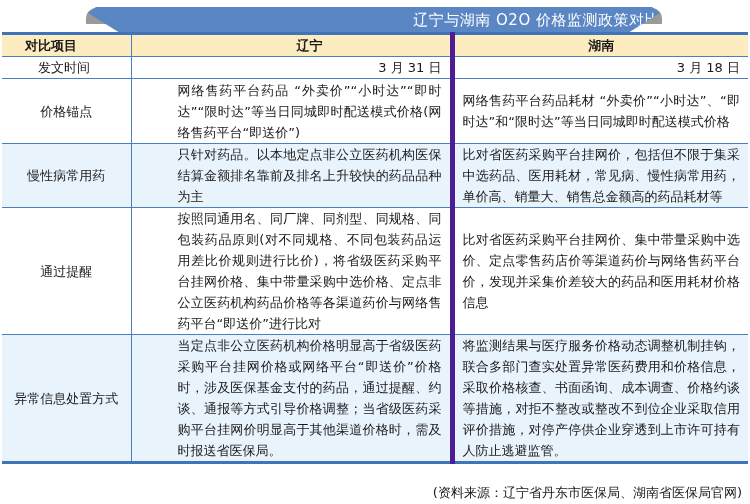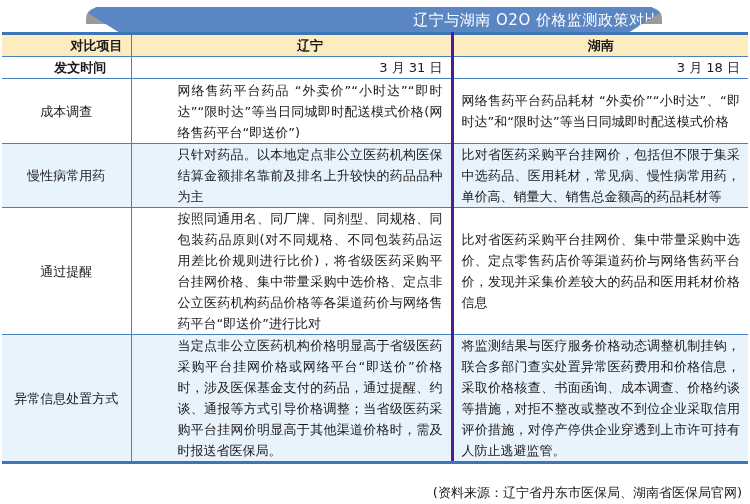--- a/index.html
+++ b/index.html
@@ -14,27 +14,27 @@
          background: #5b86c4;
          clip-path: polygon(8px 0, 564px 0, 572px 6px, 540px 26px, 32px 26px, 0 6px); }
   .banner-title { position: absolute; left: 12px; right: 0; top: 3px; text-align: right;
          color: #ffffff; font-size: 15px; letter-spacing: 0.5px; line-height: 20px; }
 
   table.cmp { position: absolute; left: 2px; top: 32px; width: 746px; border-collapse: collapse;
          table-layout: fixed; font-size: 13px; }
   table.cmp td { border-top: 1px solid #4a7fbf; border-bottom: 1px solid #4a7fbf; padding: 0 8px;
          vertical-align: middle; line-height: 21px; }
   table.cmp td.c-item { border-right: 1px solid #4a7fbf; }
-  table.cmp td.c-ln { border-right: 3px solid #4c1d95; padding-left: 46px; }
+  table.cmp td.c-ln { border-right: 5px solid #4c1d95; padding-left: 46px; }
   table.cmp tr.top-line td { border-top: 3px solid #3e74b8; }
   table.cmp tr.bottom-line td { border-bottom: 3px solid #3e74b8; }
   tr.hdr td { background: #fdecc0; text-align: center; height: 19px; font-weight: bold; }
-  tr.hdr td.c-item { text-align: right; padding-left: 23px; }
+  tr.hdr td.c-item { text-align: left; padding-left: 23px; }
   tr.date td { background: #ffffff; text-align: right; height: 20px; }
-  tr.date td.c-item { text-align: center; padding-left: 36px; font-weight: bold; }
+  tr.date td.c-item { text-align: left; padding-left: 36px; font-weight: normal; }
   tr.alt td { background: #e9f3fc; }
   tr.plain td { background: #ffffff; }
   td.c-item { text-align: center; }
   td.txt { text-align: justify; vertical-align: top; padding-top: 1px; }
   .source { position: absolute; right: 8px; top: 484px; font-size: 13px; line-height: 18px; color: #1a1a1a; }
 </style>
 </head>
 <body>
 
 <div class="banner-wrap">
@@ -56,21 +56,21 @@
     <td class="c-item">对比项目</td>
     <td class="c-ln">辽宁</td>
     <td>湖南</td>
   </tr>
   <tr class="date">
     <td class="c-item">发文时间</td>
     <td class="c-ln">3 月 31 日</td>
     <td>3 月 18 日</td>
   </tr>
   <tr class="plain" style="height:65px">
-    <td class="c-item">成本调查</td>
+    <td class="c-item">价格锚点</td>
     <td class="c-ln txt">网络售药平台药品 “外卖价”“小时达”“即时达”“限时达”等当日同城即时配送模式价格(网络售药平台“即送价”)</td>
     <td class="txt">网络售药平台药品耗材 “外卖价”“小时达”、“即时达”和“限时达”等当日同城即时配送模式价格</td>
   </tr>
   <tr class="alt" style="height:64px">
     <td class="c-item">慢性病常用药</td>
     <td class="c-ln txt">只针对药品。以本地定点非公立医药机构医保结算金额排名靠前及排名上升较快的药品品种为主</td>
     <td class="txt">比对省医药采购平台挂网价，包括但不限于集采中选药品、医用耗材，常见病、慢性病常用药，单价高、销量大、销售总金额高的药品耗材等</td>
   </tr>
   <tr class="plain" style="height:108px">
     <td class="c-item">通过提醒</td>

